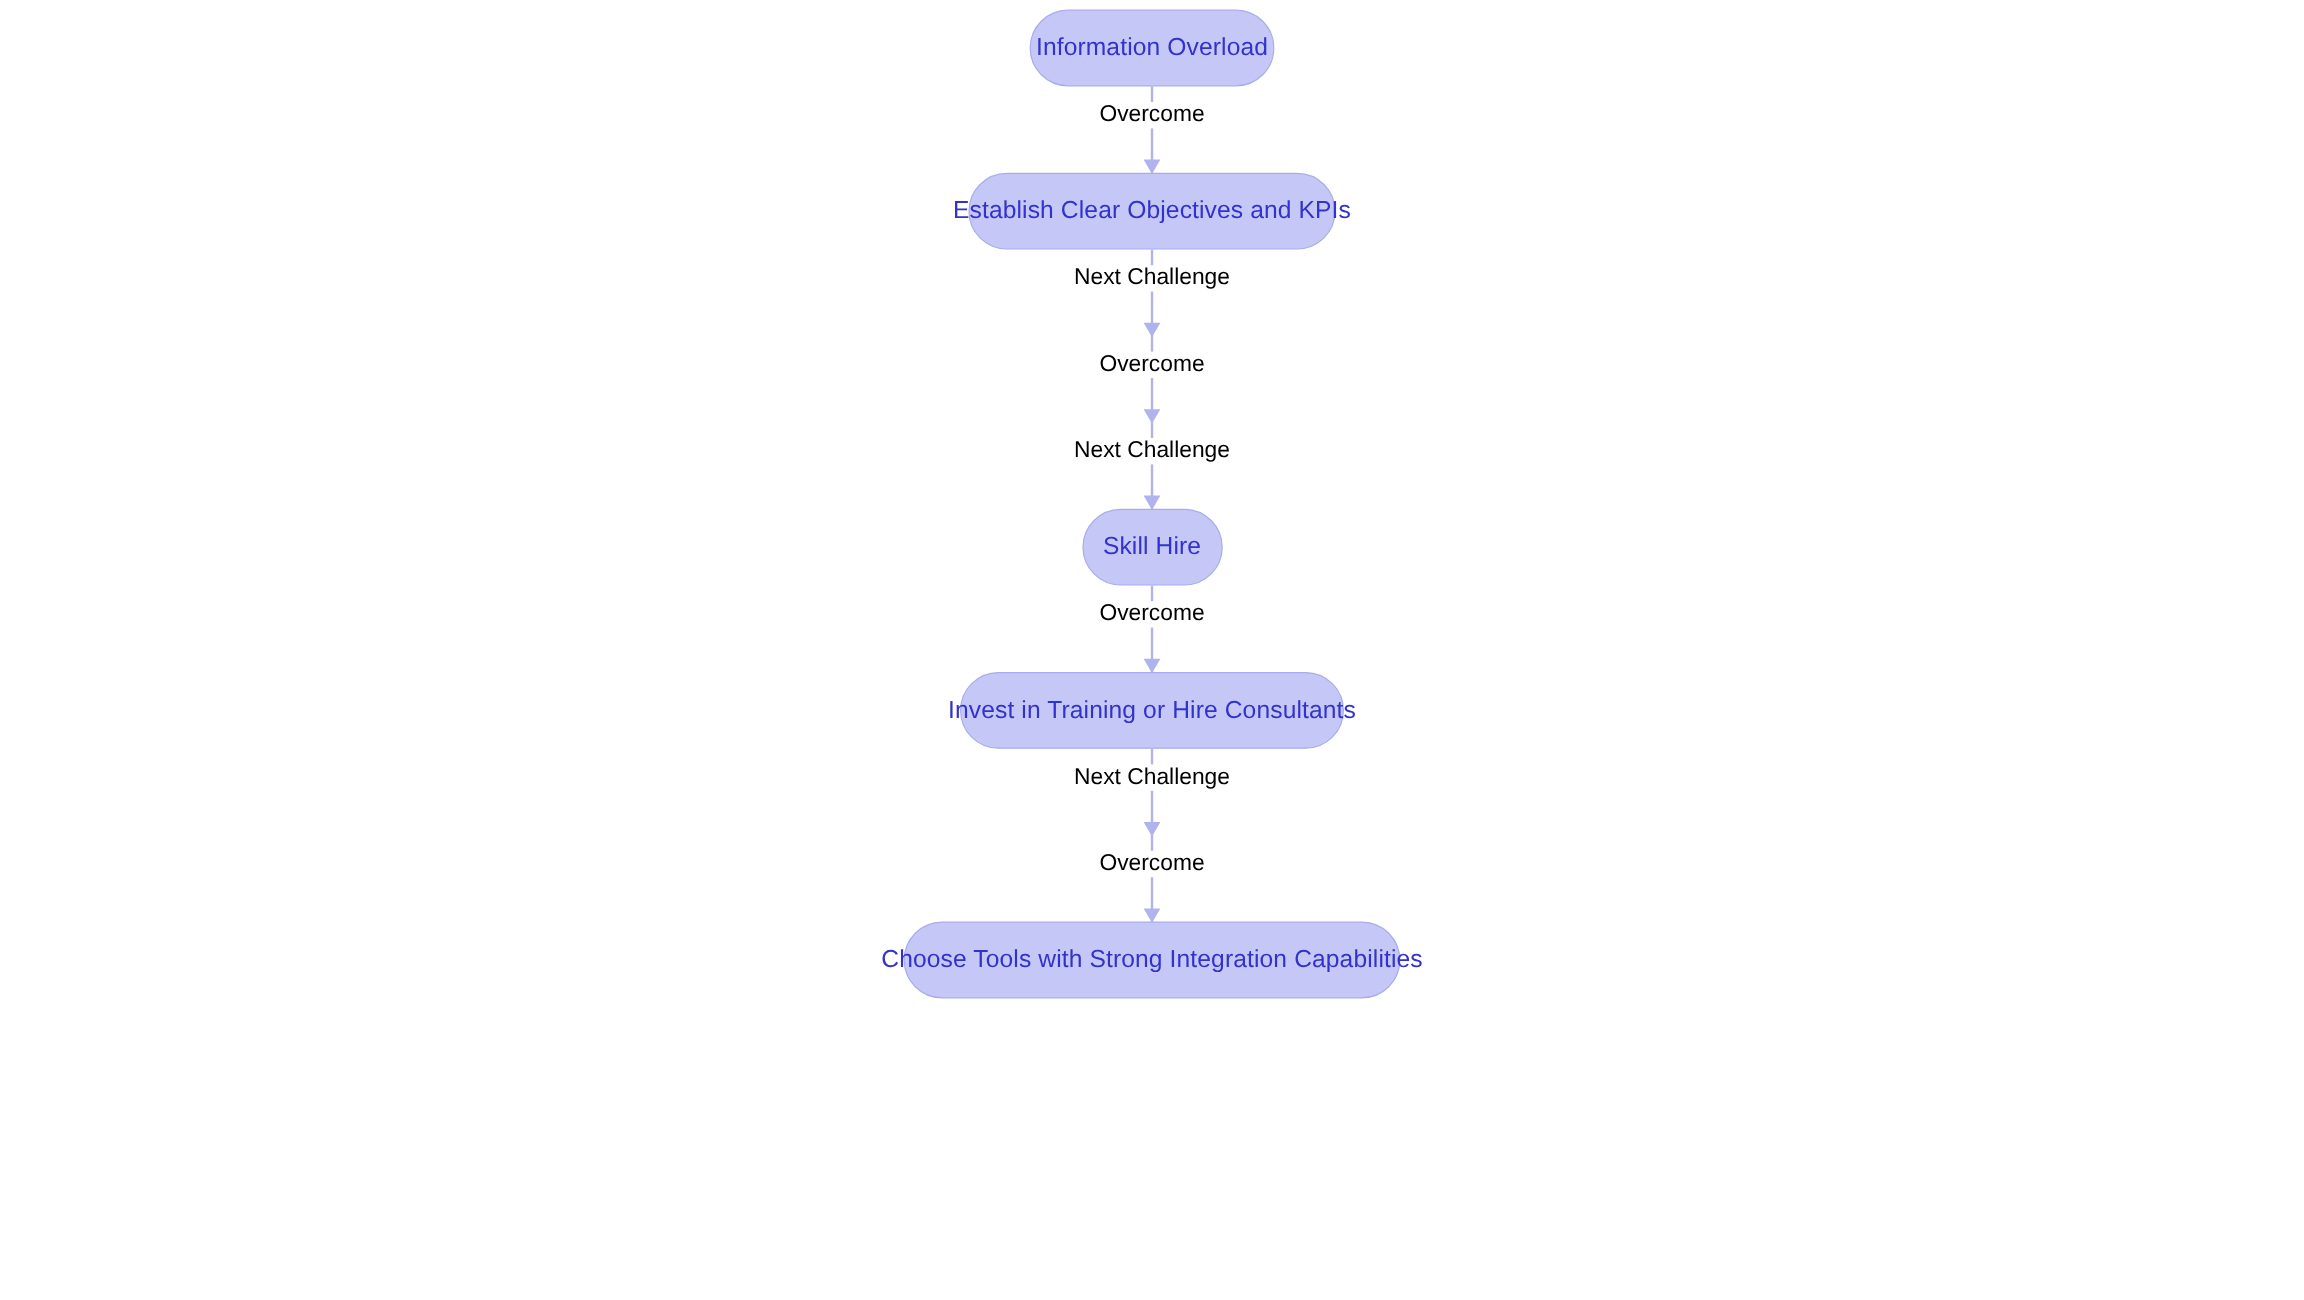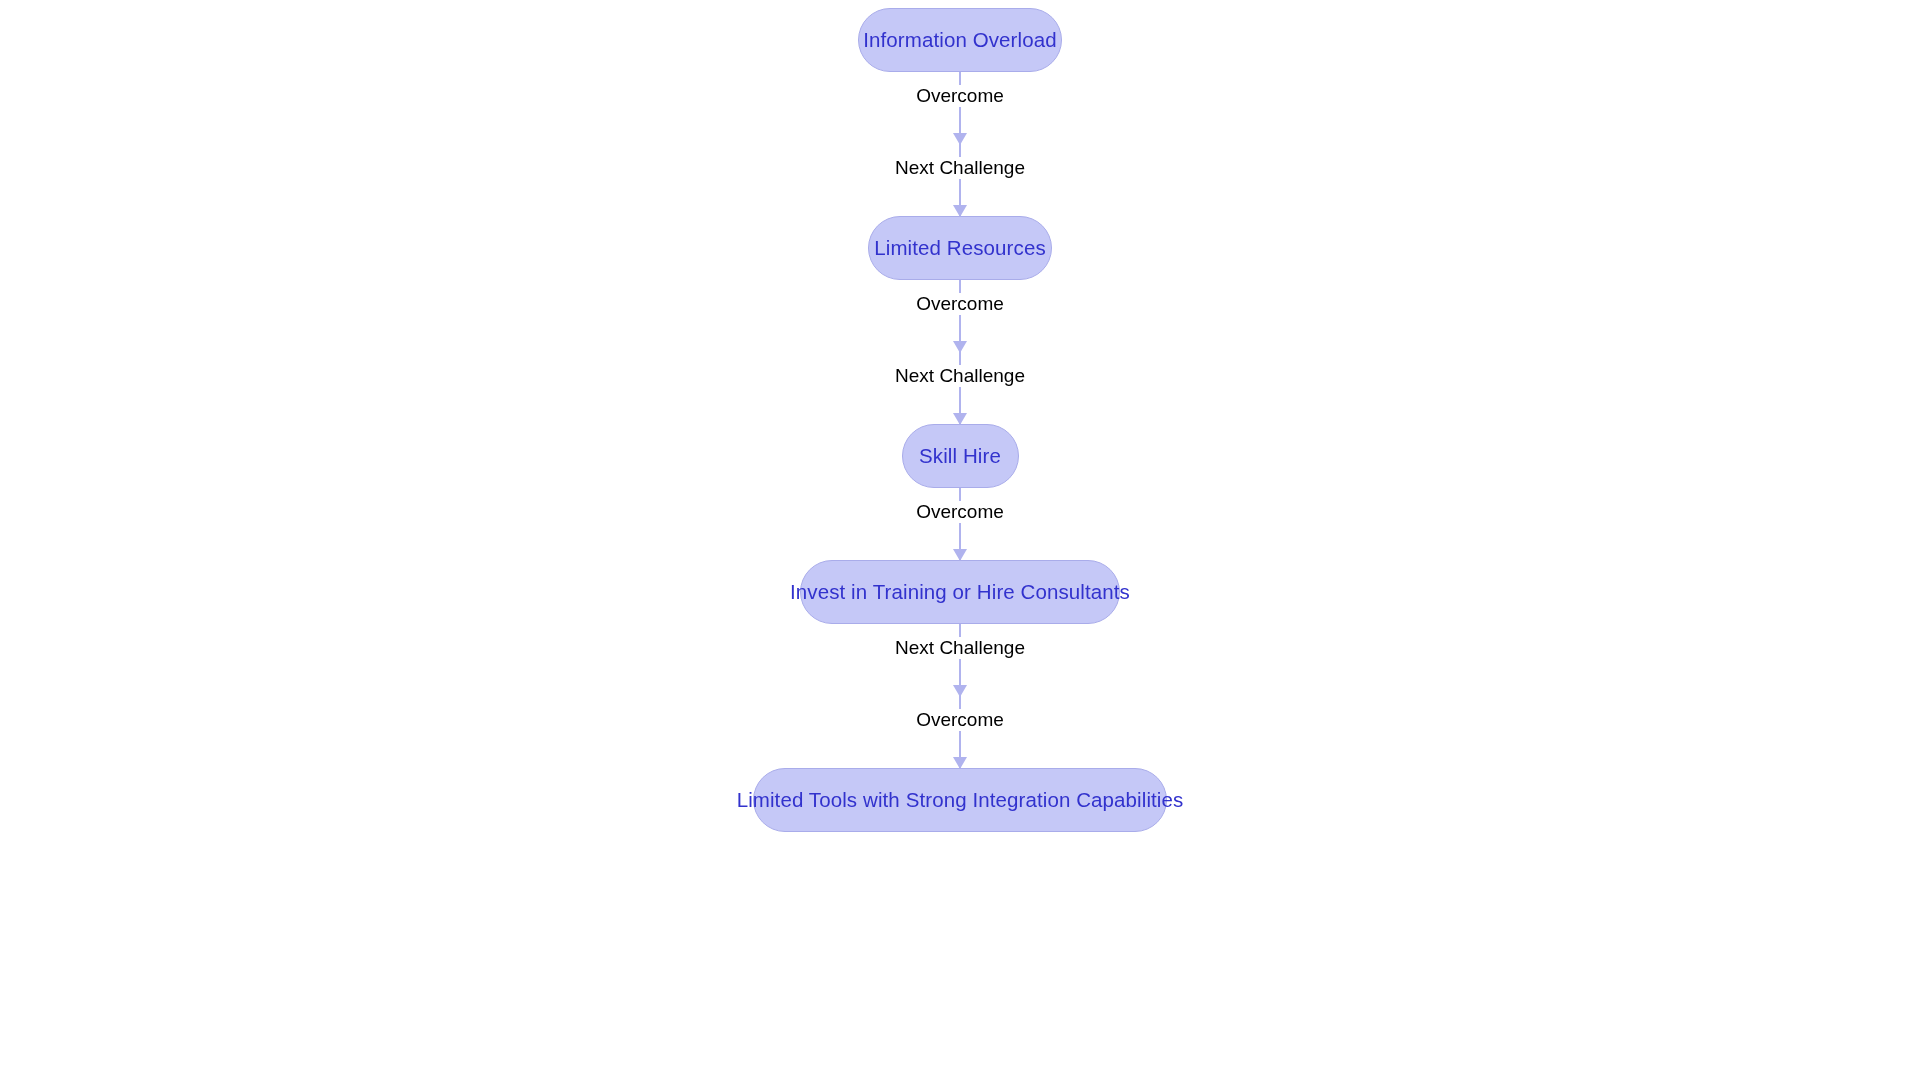--- a/index.html
+++ b/index.html
@@ -102,30 +102,30 @@
     <div class="node" style="width:204px;margin-top:8px;">
       <span>Information Overload</span>
     </div>
 
     <div class="edge">
       <span class="line"></span>
       <span class="edge-label">Overcome</span>
       <span class="arrowhead"></span>
     </div>
 
+    <div class="node" style="width:306px;">
+      <span>Establish Clear Objectives and KPIs</span>
+    </div>
 
     <div class="edge">
       <span class="line"></span>
       <span class="edge-label">Next Challenge</span>
       <span class="arrowhead"></span>
     </div>
 
-    <div class="node" style="width:184px;">
-      <span>Limited Resources</span>
-    </div>
 
     <div class="edge">
       <span class="line"></span>
       <span class="edge-label">Overcome</span>
       <span class="arrowhead"></span>
     </div>
 
 
     <div class="edge">
       <span class="line"></span>
@@ -154,17 +154,17 @@
     </div>
 
 
     <div class="edge">
       <span class="line"></span>
       <span class="edge-label">Overcome</span>
       <span class="arrowhead"></span>
     </div>
 
     <div class="node" style="width:414px;">
-      <span>Limited Tools with Strong Integration Capabilities</span>
+      <span>Choose Tools with Strong Integration Capabilities</span>
     </div>
 
   </div>
 </div>
 
 </body></html>

